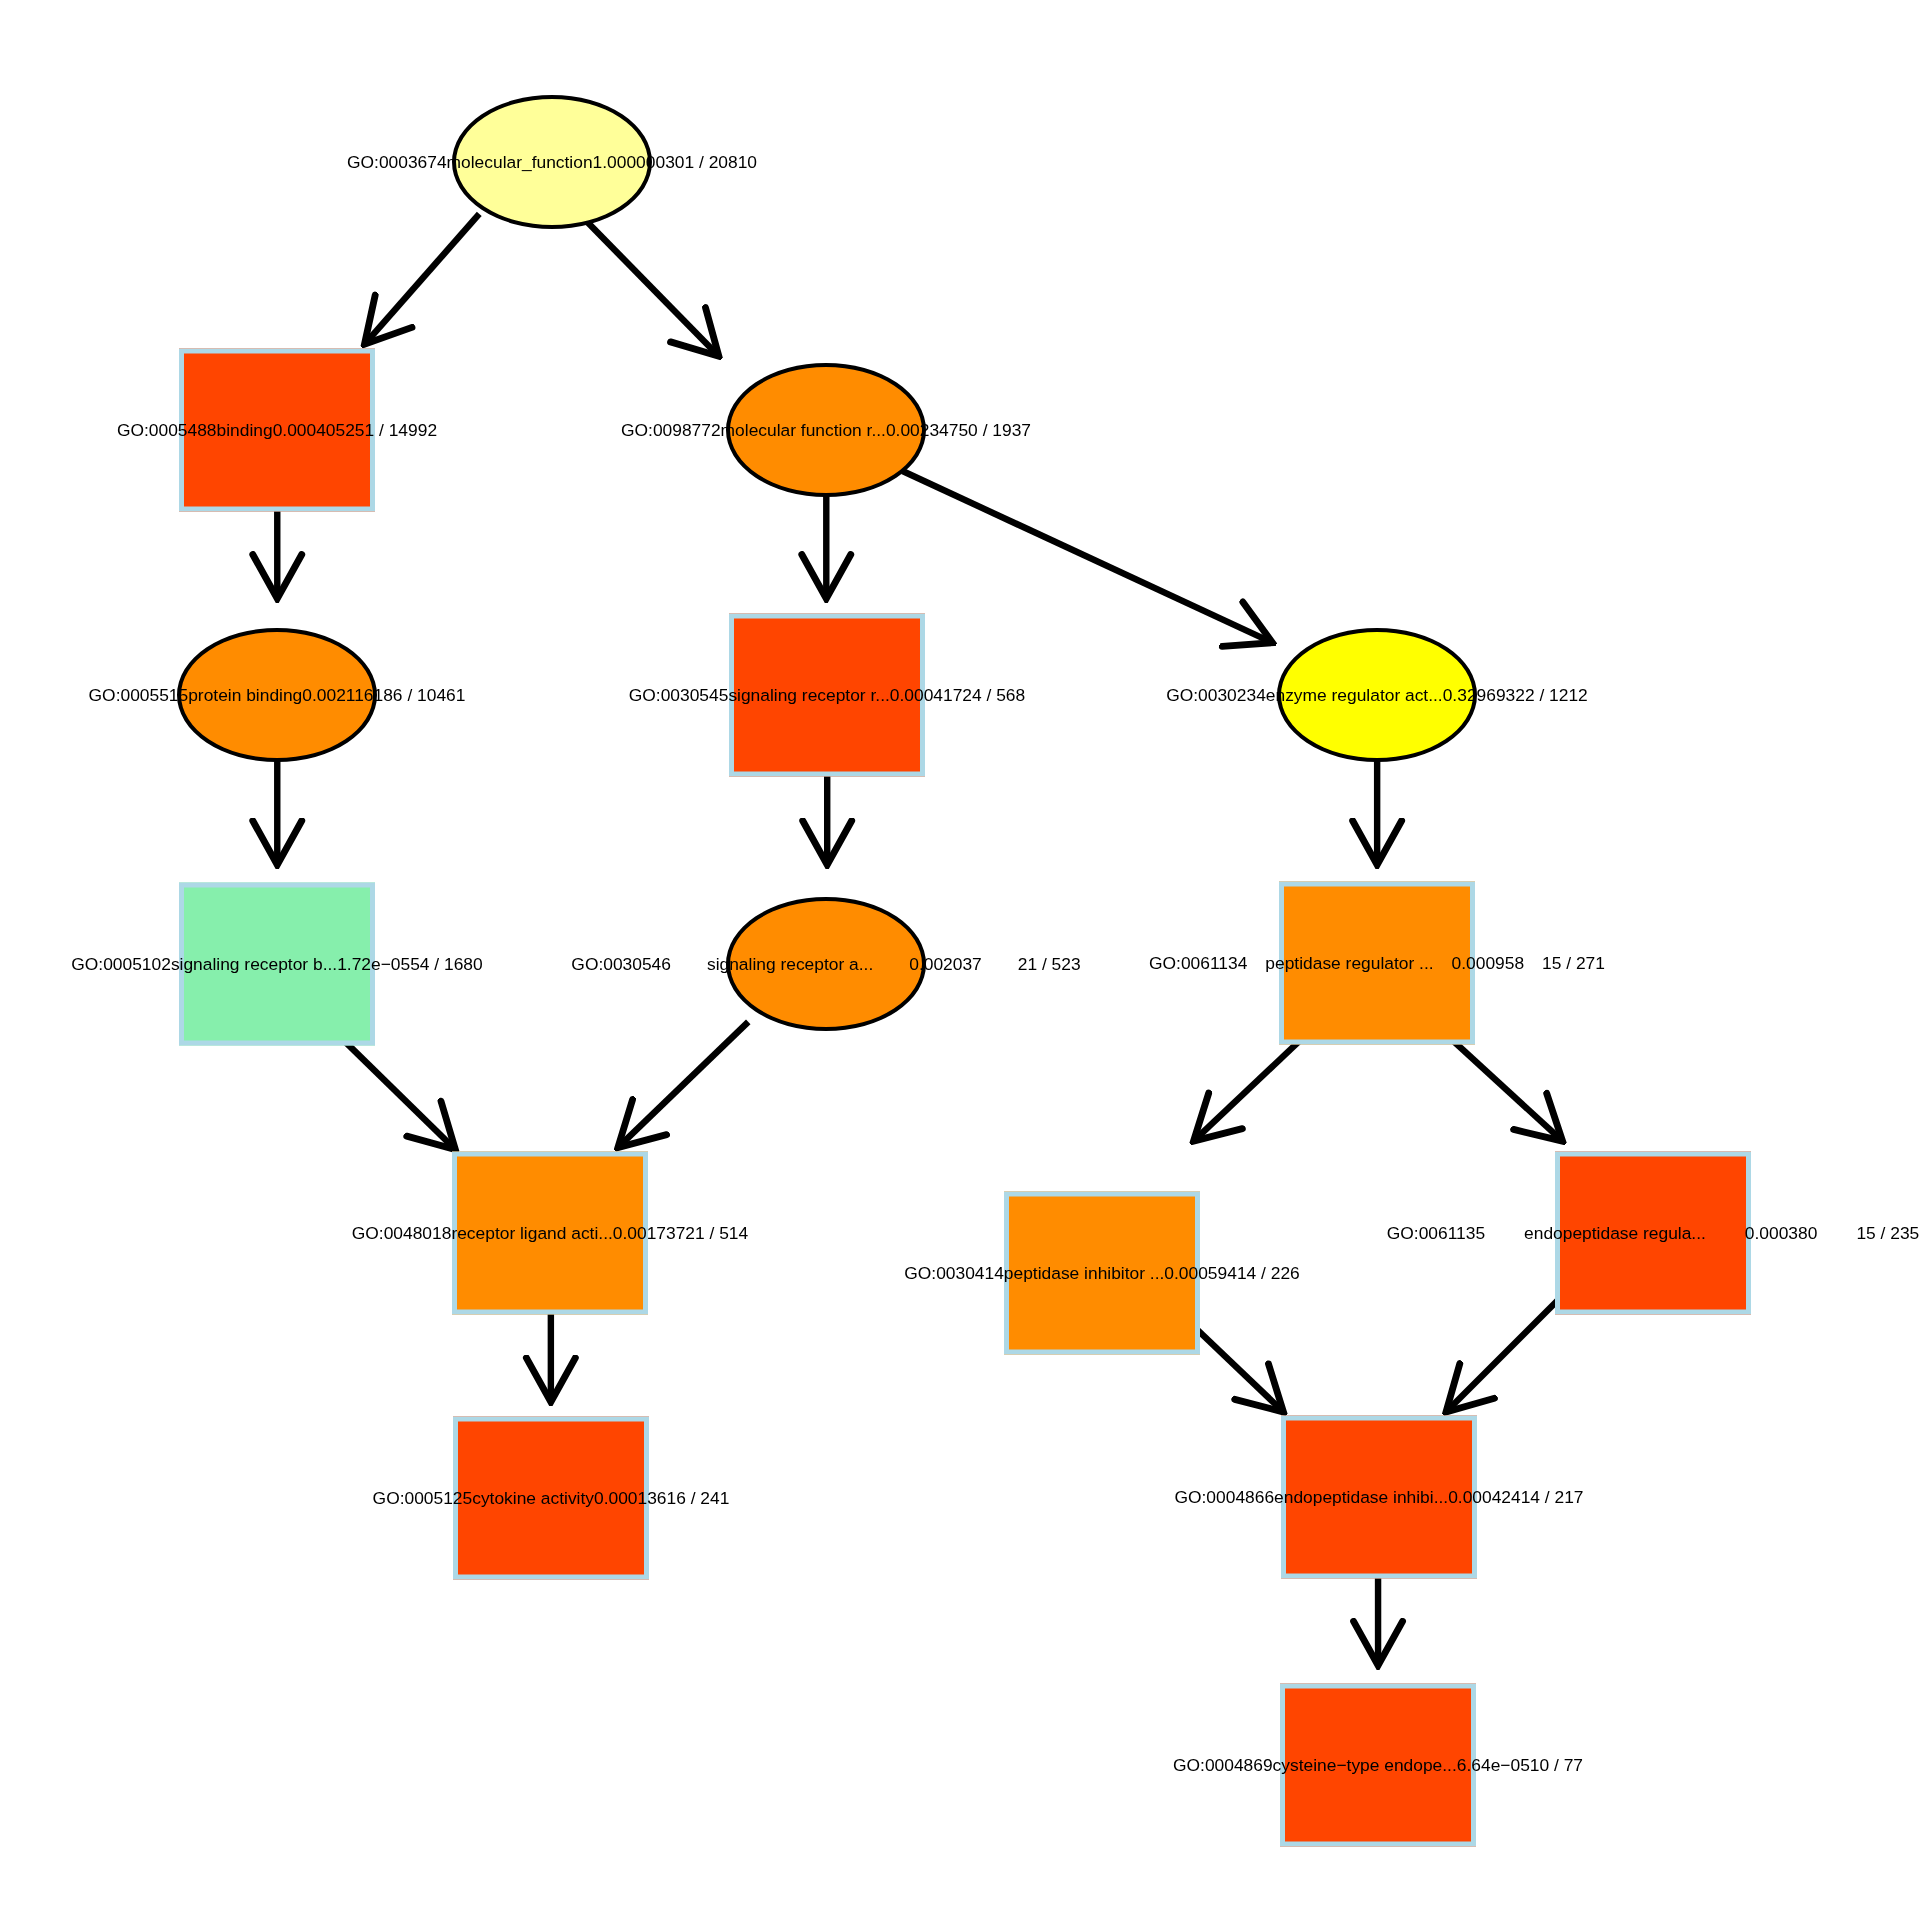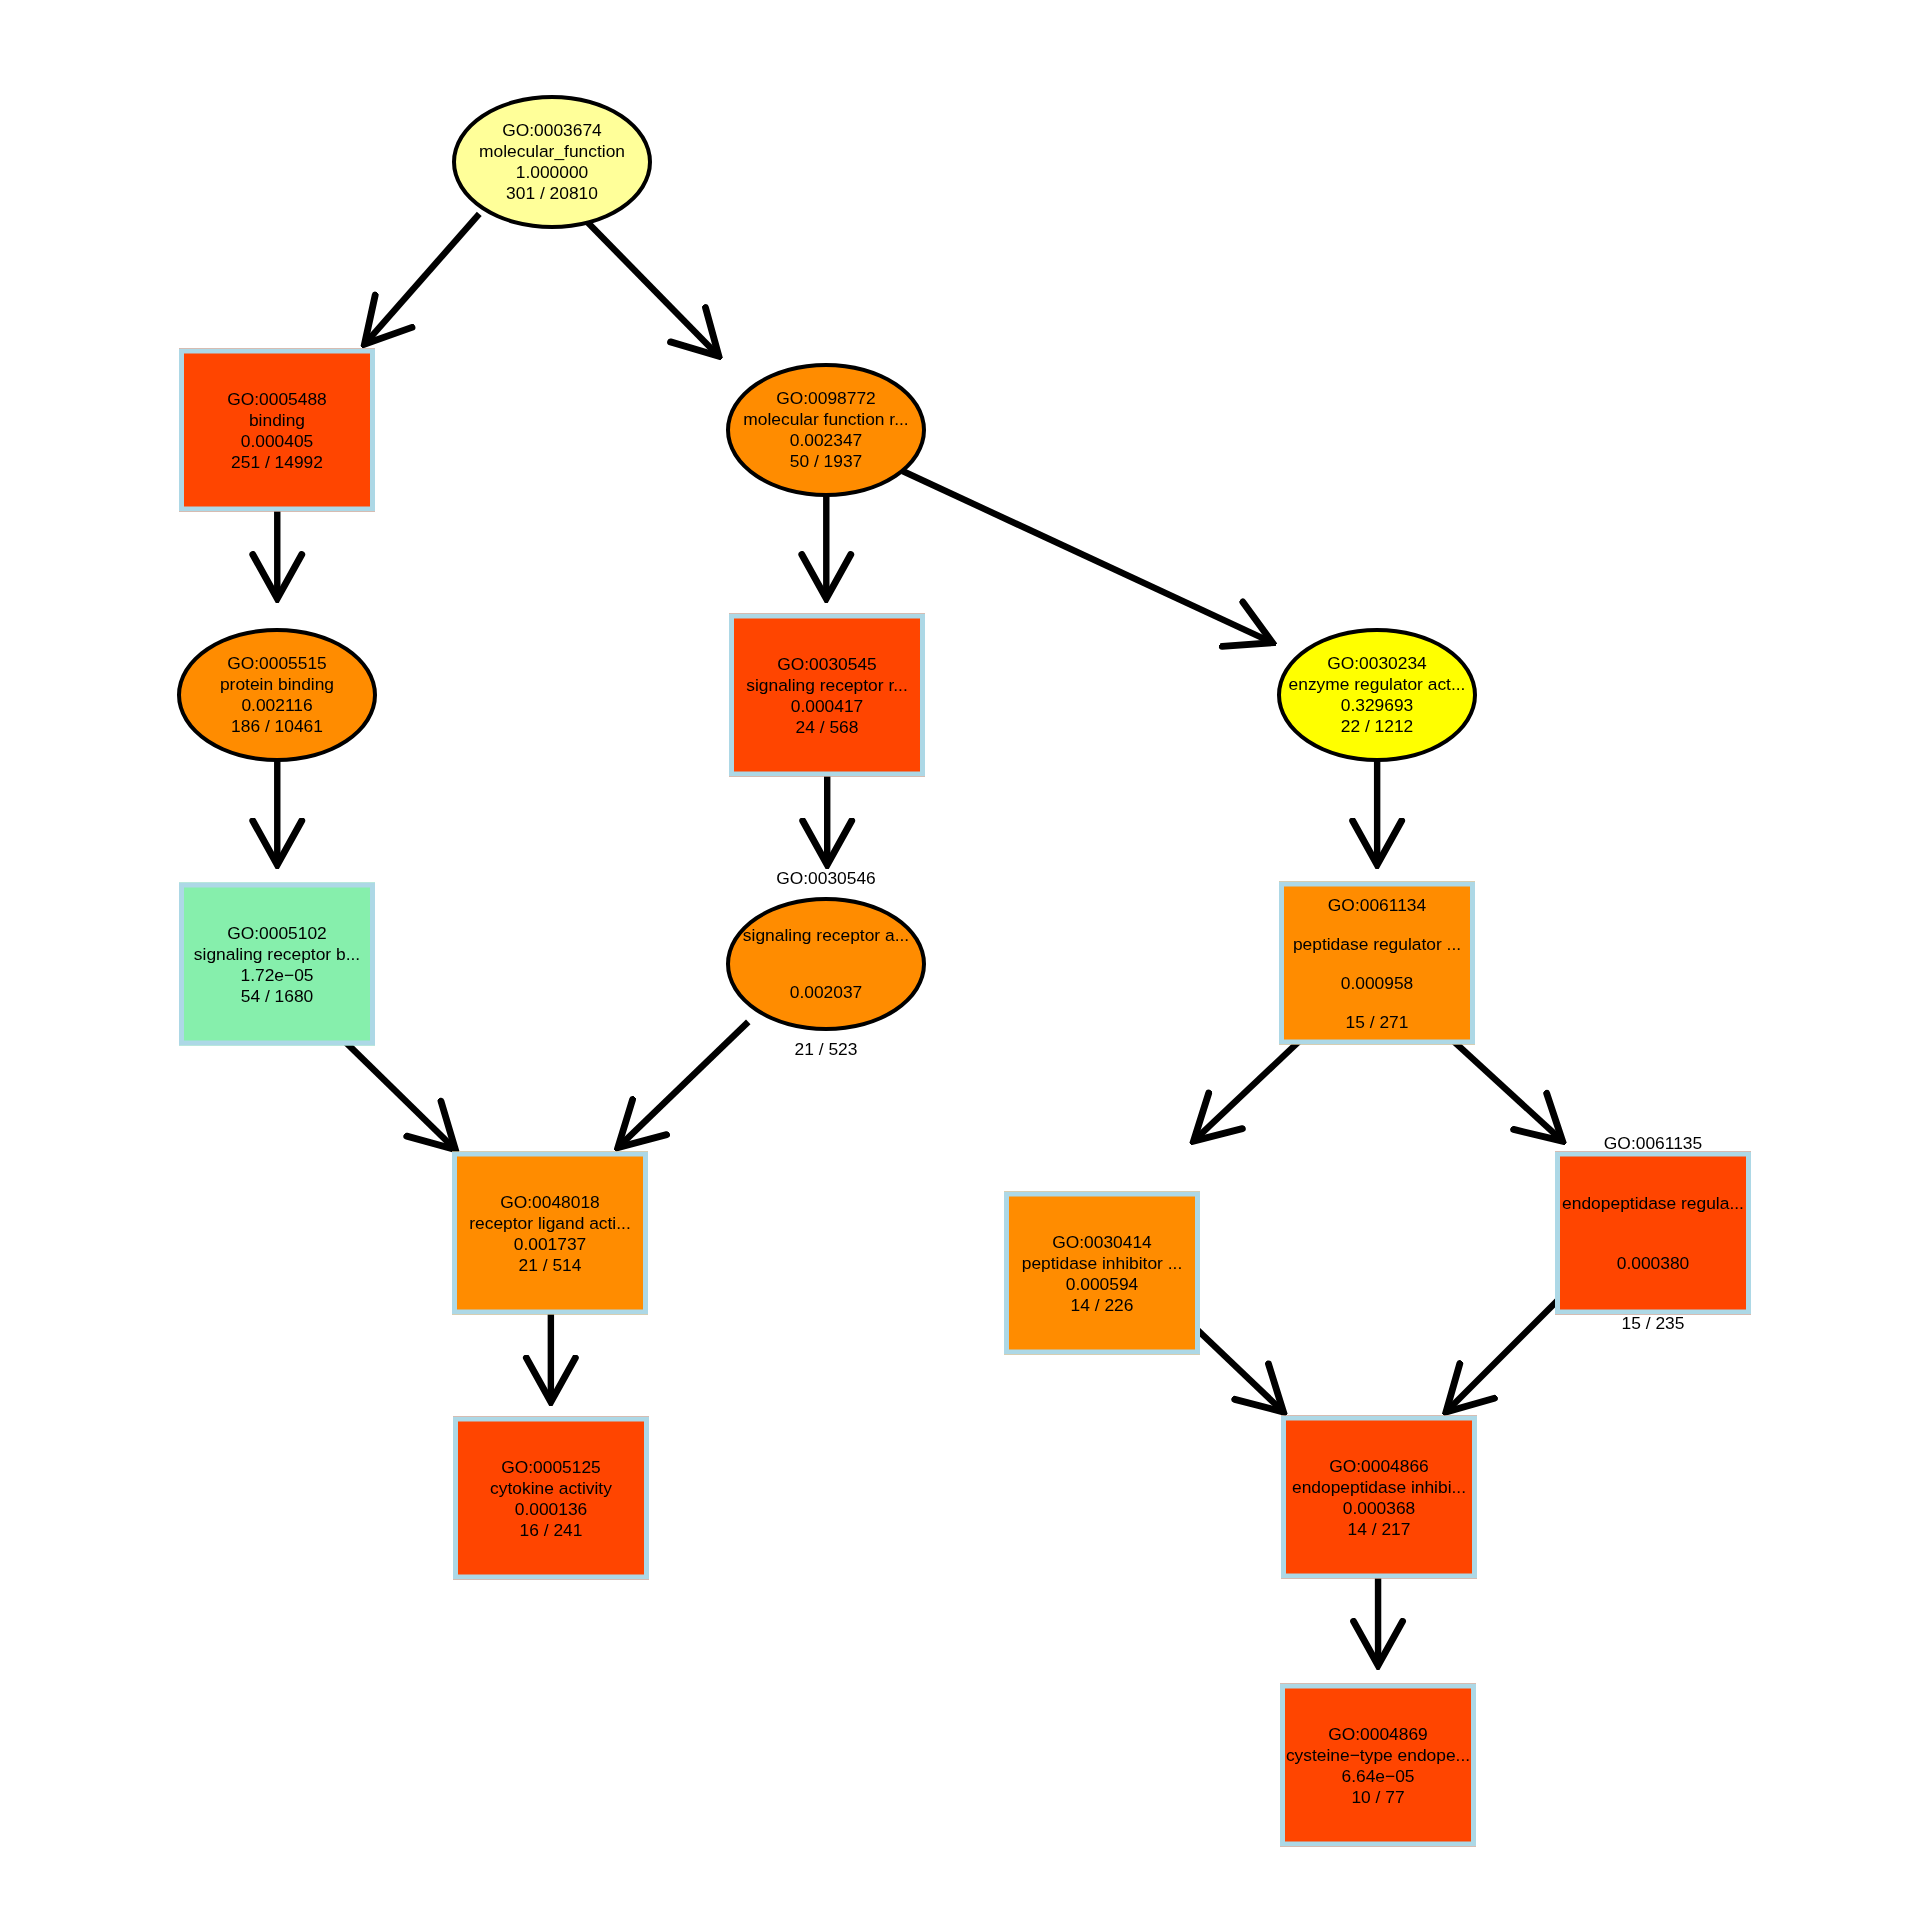--- a/index.html
+++ b/index.html
@@ -7,21 +7,21 @@
     position:relative;
     width:1928px;height:1928px;
     background:#ffffff;
     font-family:"Liberation Sans", sans-serif;
     overflow:hidden;
   }
   #edge-layer{position:absolute;left:0;top:0;width:1928px;height:1928px;}
   .node{
     position:absolute;
     box-sizing:border-box;
-    display:flex;flex-direction:column;justify-content:center;align-items:center;
+    display:flex;flex-direction:row;justify-content:center;align-items:center;
     text-align:center;
     transform:translate(-50%,-50%);
     color:#000;
     font-size:17.4px;line-height:21px;
   }
   .node.box{
     width:196px;height:163px;
     border:5.5px solid #ADD8E6;
   }
   .node.ellipse{
@@ -135,21 +135,21 @@
       </div>
       <div class="node box" style="left: 551px; top: 1498px; background: rgb(255, 69, 0);">
         <span class="nline">GO:0005125</span>
         <span class="nline">cytokine activity</span>
         <span class="nline">0.000136</span>
         <span class="nline">16 / 241</span>
       </div>
       <div class="node box" style="left: 1379px; top: 1497px; background: rgb(255, 69, 0);">
         <span class="nline">GO:0004866</span>
         <span class="nline">endopeptidase inhibi...</span>
-        <span class="nline">0.000368</span>
+        <span class="nline">0.000424</span>
         <span class="nline">14 / 217</span>
       </div>
       <div class="node box" style="left: 1378px; top: 1765px; background: rgb(255, 69, 0);">
         <span class="nline">GO:0004869</span>
         <span class="nline">cysteine−type endope...</span>
         <span class="nline">6.64e−05</span>
         <span class="nline">10 / 77</span>
       </div>
     </div>
 </div>

